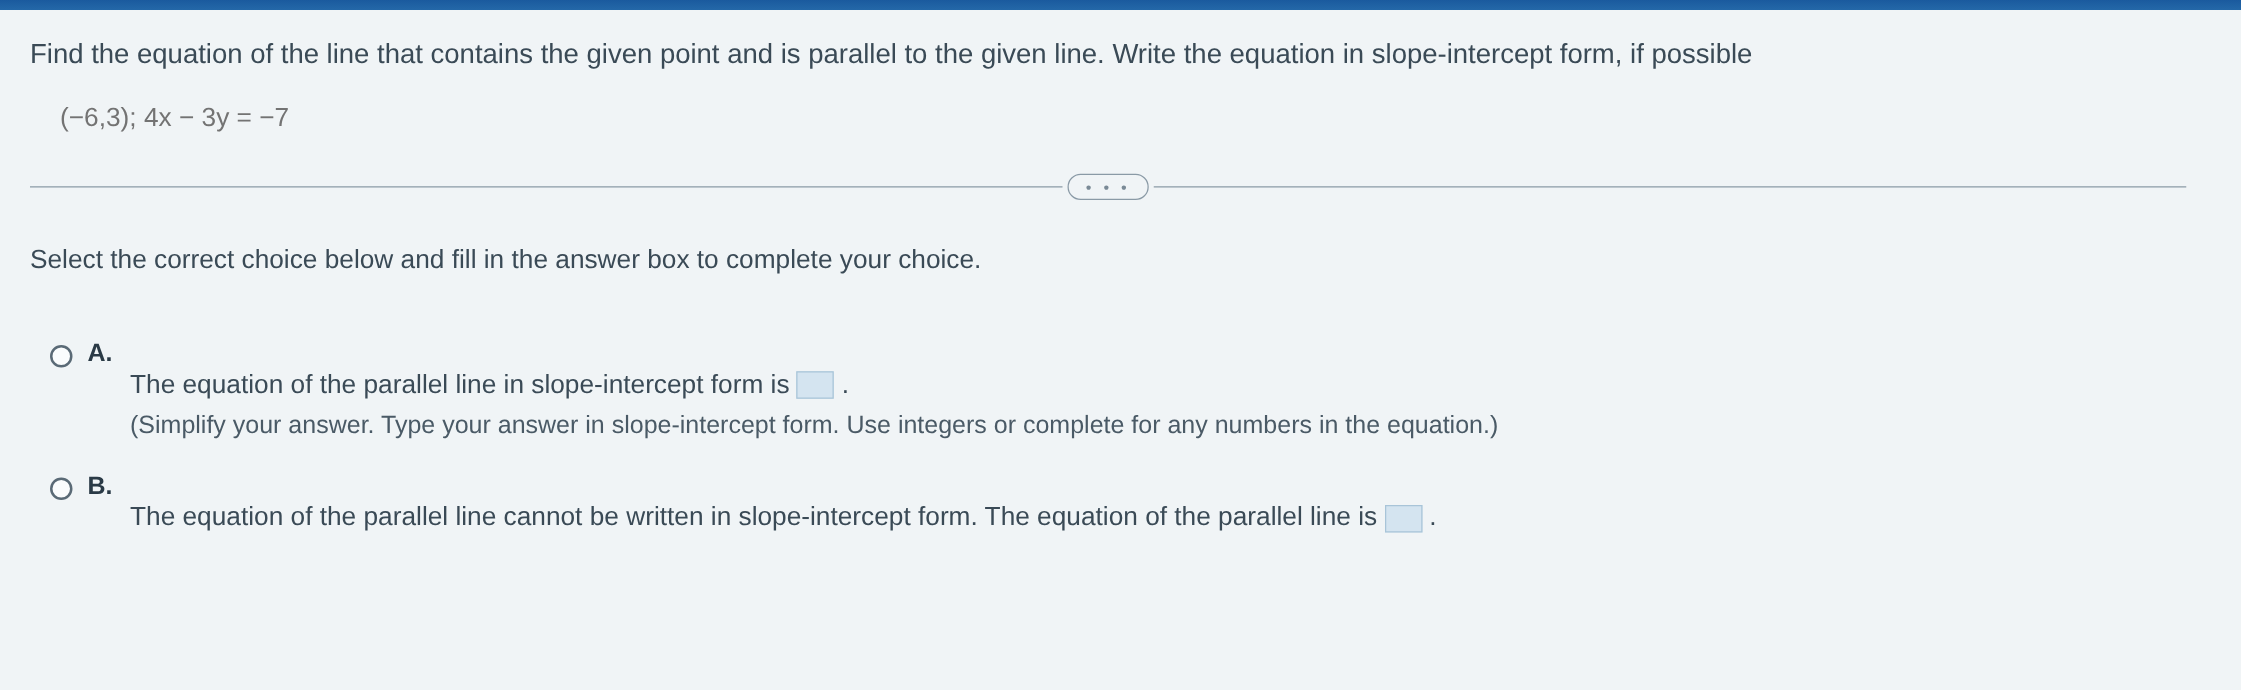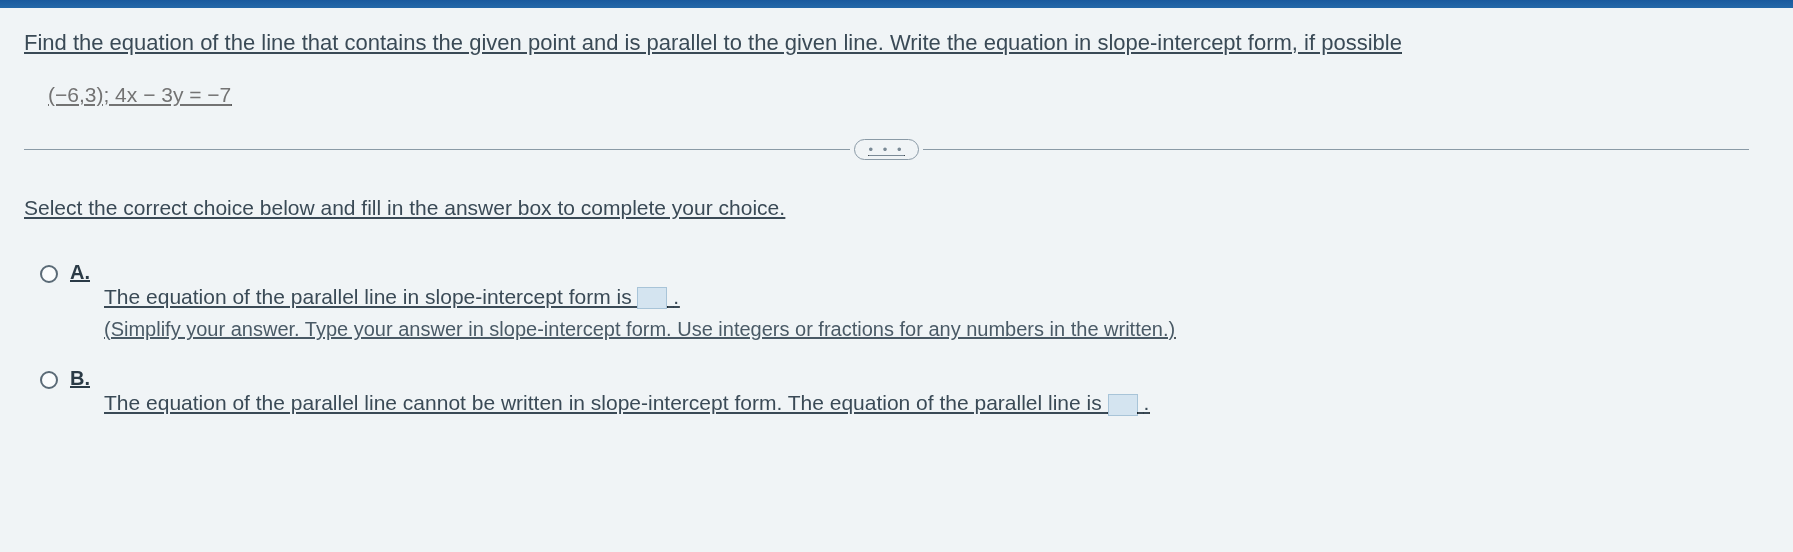--- a/index.html
+++ b/index.html
@@ -1,19 +1,18 @@
 <!DOCTYPE html>
 <html><head>
   <meta charset="utf-8">
   <style>
     * {
       margin: 0;
       padding: 0;
       box-sizing: border-box;
-      text-decoration: underline;
     }
     body {
       font-family: Arial, Helvetica, sans-serif;
       background: linear-gradient(to bottom, #1a5a9e 0%, #1a5a9e 1.5%, #e8eef2 1.5%, #f5f8fa 100%);
       width: 1793px;
       height: 552px;
       overflow: hidden;
     }
     .header-bar {
       height: 8px;
@@ -53,21 +52,21 @@
       padding: 2px 14px;
       font-size: 13px;
       color: #7a8a96;
       letter-spacing: 3px;
       background: #f0f4f6;
       margin: 0 4px;
     }
     .instruction {
       font-size: 21px;
       color: #3a4a56;
-      margin-bottom: 41px;
+      margin-bottom: 52px;
     }
     .choice {
       display: flex;
       align-items: flex-start;
       margin-bottom: 26px;
       padding-left: 16px;
     }
     .radio {
       width: 18px;
       height: 18px;
@@ -131,21 +130,21 @@
 
   <div class="choice">
     <div class="radio"></div>
     <div class="choice-label">A.</div>
     <div class="choice-body">
       <div class="choice-main">
         <span>The equation of the parallel line in slope-intercept form is </span>
         <span class="answer-box"></span>
         <span>.</span>
       </div>
-      <div class="choice-hint">(Simplify your answer. Type your answer in slope-intercept form. Use integers or fractions for any numbers in the written.)</div>
+      <div class="choice-hint">(Simplify your answer. Type your answer in slope-intercept form. Use integers or complete for any numbers in the equation.)</div>
     </div>
   </div>
 
   <div class="choice">
     <div class="radio"></div>
     <div class="choice-label">B.</div>
     <div class="choice-body">
       <div class="choice-main">
         <span>The equation of the parallel line cannot be written in slope-intercept form. The equation of the parallel line is </span>
         <span class="answer-box"></span>

